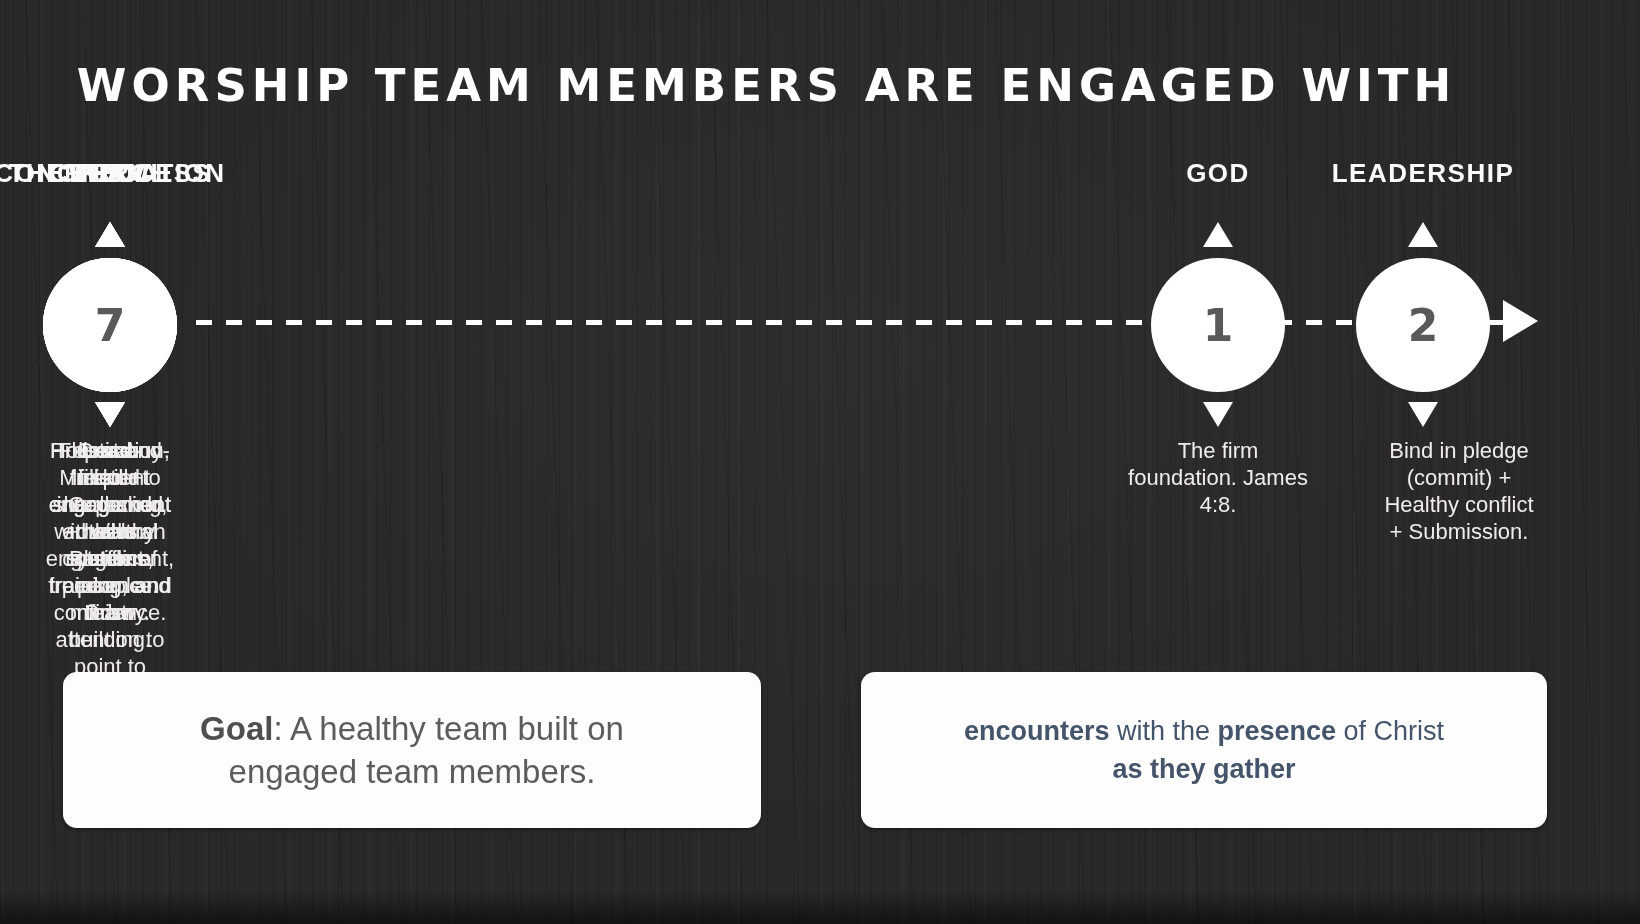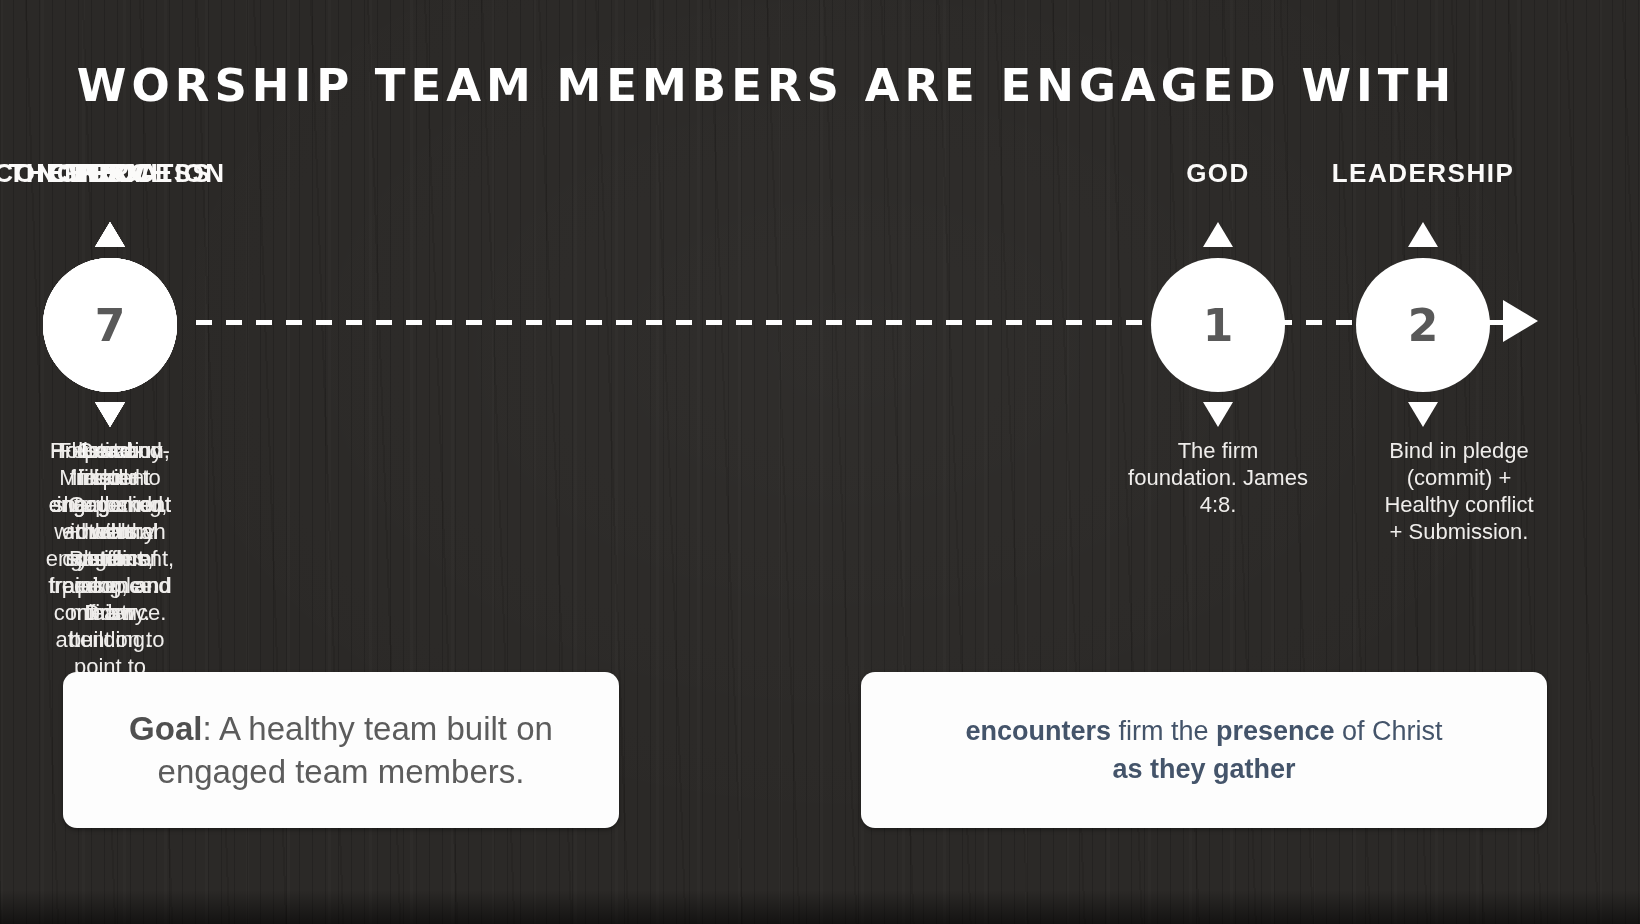--- a/index.html
+++ b/index.html
@@ -95,21 +95,21 @@
   .step:nth-of-type(5) .desc{width:175px;}
   .step:nth-of-type(6) .desc{width:195px;}
   .step:nth-of-type(7) .desc{width:150px;margin-left:36px;}
   
   .card{
     position:absolute;top:672px;height:156px;border-radius:14px;
     background:#fdfdfd;z-index:3;
     display:flex;align-items:center;justify-content:center;
     box-shadow:0 2px 4px rgba(0,0,0,0.35);
   }
-  .goal-card{left:63px;width:556px;}
+  .goal-card{left:63px;width:698px;}
   .mission-card{left:861px;width:686px;}
   .goal-text{
     text-align:center;color:#5c5c5c;
     font-size:33px;line-height:43px;font-weight:400;
   }
   .goal-text .bold{font-weight:700;color:#4f4f4f;}
   .mission-text{
     text-align:center;color:#44546a;
     font-size:27px;line-height:38px;font-weight:400;
   }
@@ -200,18 +200,18 @@
 
   <div class="card goal-card">
     <div class="goal-text">
         <div class="rich-line"><span class="bold">Goal</span><span>: A healthy team built on</span></div>
         <div class="rich-line"><span>engaged team members.</span></div>
       </div>
   </div>
 
   <div class="card mission-card">
     <div class="mission-text">
-        <div class="rich-line"><span class="bold">encounters</span><span> firm the </span><span class="bold">presence</span><span> of Christ</span></div>
+        <div class="rich-line"><span class="bold">encounters</span><span> with the </span><span class="bold">presence</span><span> of Christ</span></div>
         <div class="rich-line"><span class="bold">as they gather</span></div>
       </div>
   </div>
 
 </div>
 
 </body></html>

